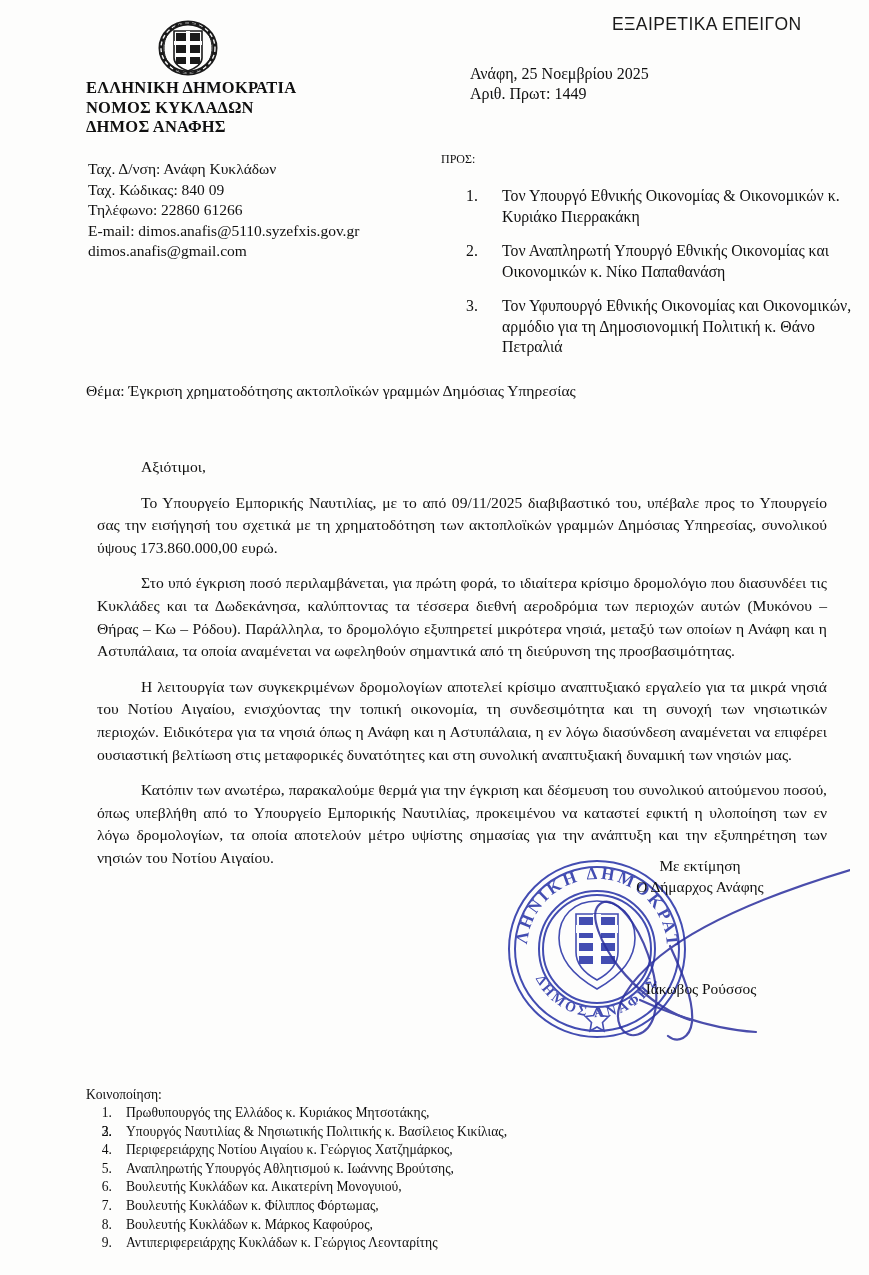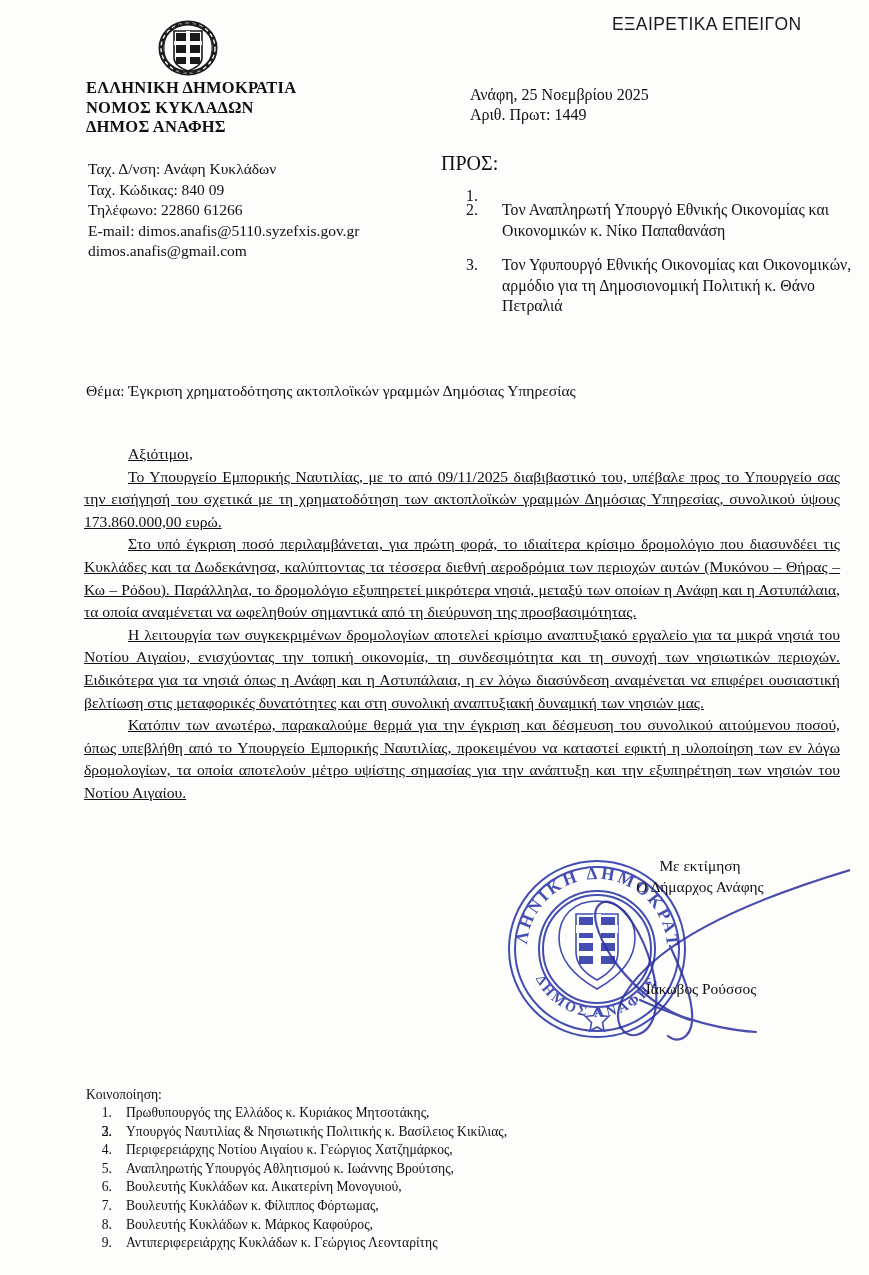--- a/index.html
+++ b/index.html
@@ -48,42 +48,42 @@
     font-size: 16.5px;
     line-height: 19.5px;
     letter-spacing: 0.2px;
   }
   .authority div { white-space: nowrap; }
 
   
   .docmeta {
     position: absolute;
     left: 470px;
-    top: 85px;
+    top: 64px;
     font-size: 16px;
     line-height: 20px;
   }
   .docmeta div { white-space: nowrap; }
 
   
   .contact {
     position: absolute;
     left: 88px;
     top: 159px;
     font-size: 15.5px;
     line-height: 20.6px;
   }
   .contact div { white-space: nowrap; }
 
   
   .pros-label {
     position: absolute;
     left: 441px;
     top: 152px;
-    font-size: 20px;
+    font-size: 12px;
   }
   .pros-list {
     position: absolute;
     left: 466px;
     top: 186px;
     width: 390px;
     font-size: 15.8px;
     line-height: 20.5px;
   }
   .pros-item {
@@ -110,23 +110,22 @@
   .body {
     position: absolute;
     left: 84px;
     top: 443px;
     width: 756px;
     font-size: 15.6px;
     line-height: 22.6px;
     text-align: justify;
   }
   .body p {
-    margin: 0;
+    margin: 13px;
     text-indent: 44px;
-    text-decoration: underline;
   }
   .salutation { margin: 0; text-indent: 44px; }
 
   
   .signature {
     position: absolute;
     left: 600px;
     top: 855px;
     width: 200px;
     text-align: center;
@@ -228,20 +227,21 @@
     <div>Ταχ. Κώδικας: 840 09</div>
     <div>Τηλέφωνο: 22860 61266</div>
     <div>E-mail: dimos.anafis@5110.syzefxis.gov.gr</div>
     <div>dimos.anafis@gmail.com</div>
   </div>
 
   <div class="pros-label">ΠΡΟΣ:</div>
   <div class="pros-list">
     <div class="pros-item">
       <span class="num">1.</span>
+      <span>Τον Υπουργό Εθνικής Οικονομίας &amp; Οικονομικών κ. Κυριάκο Πιερρακάκη</span>
     </div>
     <div class="pros-item">
       <span class="num">2.</span>
       <span>Τον Αναπληρωτή Υπουργό Εθνικής Οικονομίας και Οικονομικών κ. Νίκο Παπαθανάση</span>
     </div>
     <div class="pros-item">
       <span class="num">3.</span>
       <span>Τον Υφυπουργό Εθνικής Οικονομίας και Οικονομικών, αρμόδιο για τη Δημοσιονομική Πολιτική κ. Θάνο Πετραλιά</span>
     </div>
   </div>

